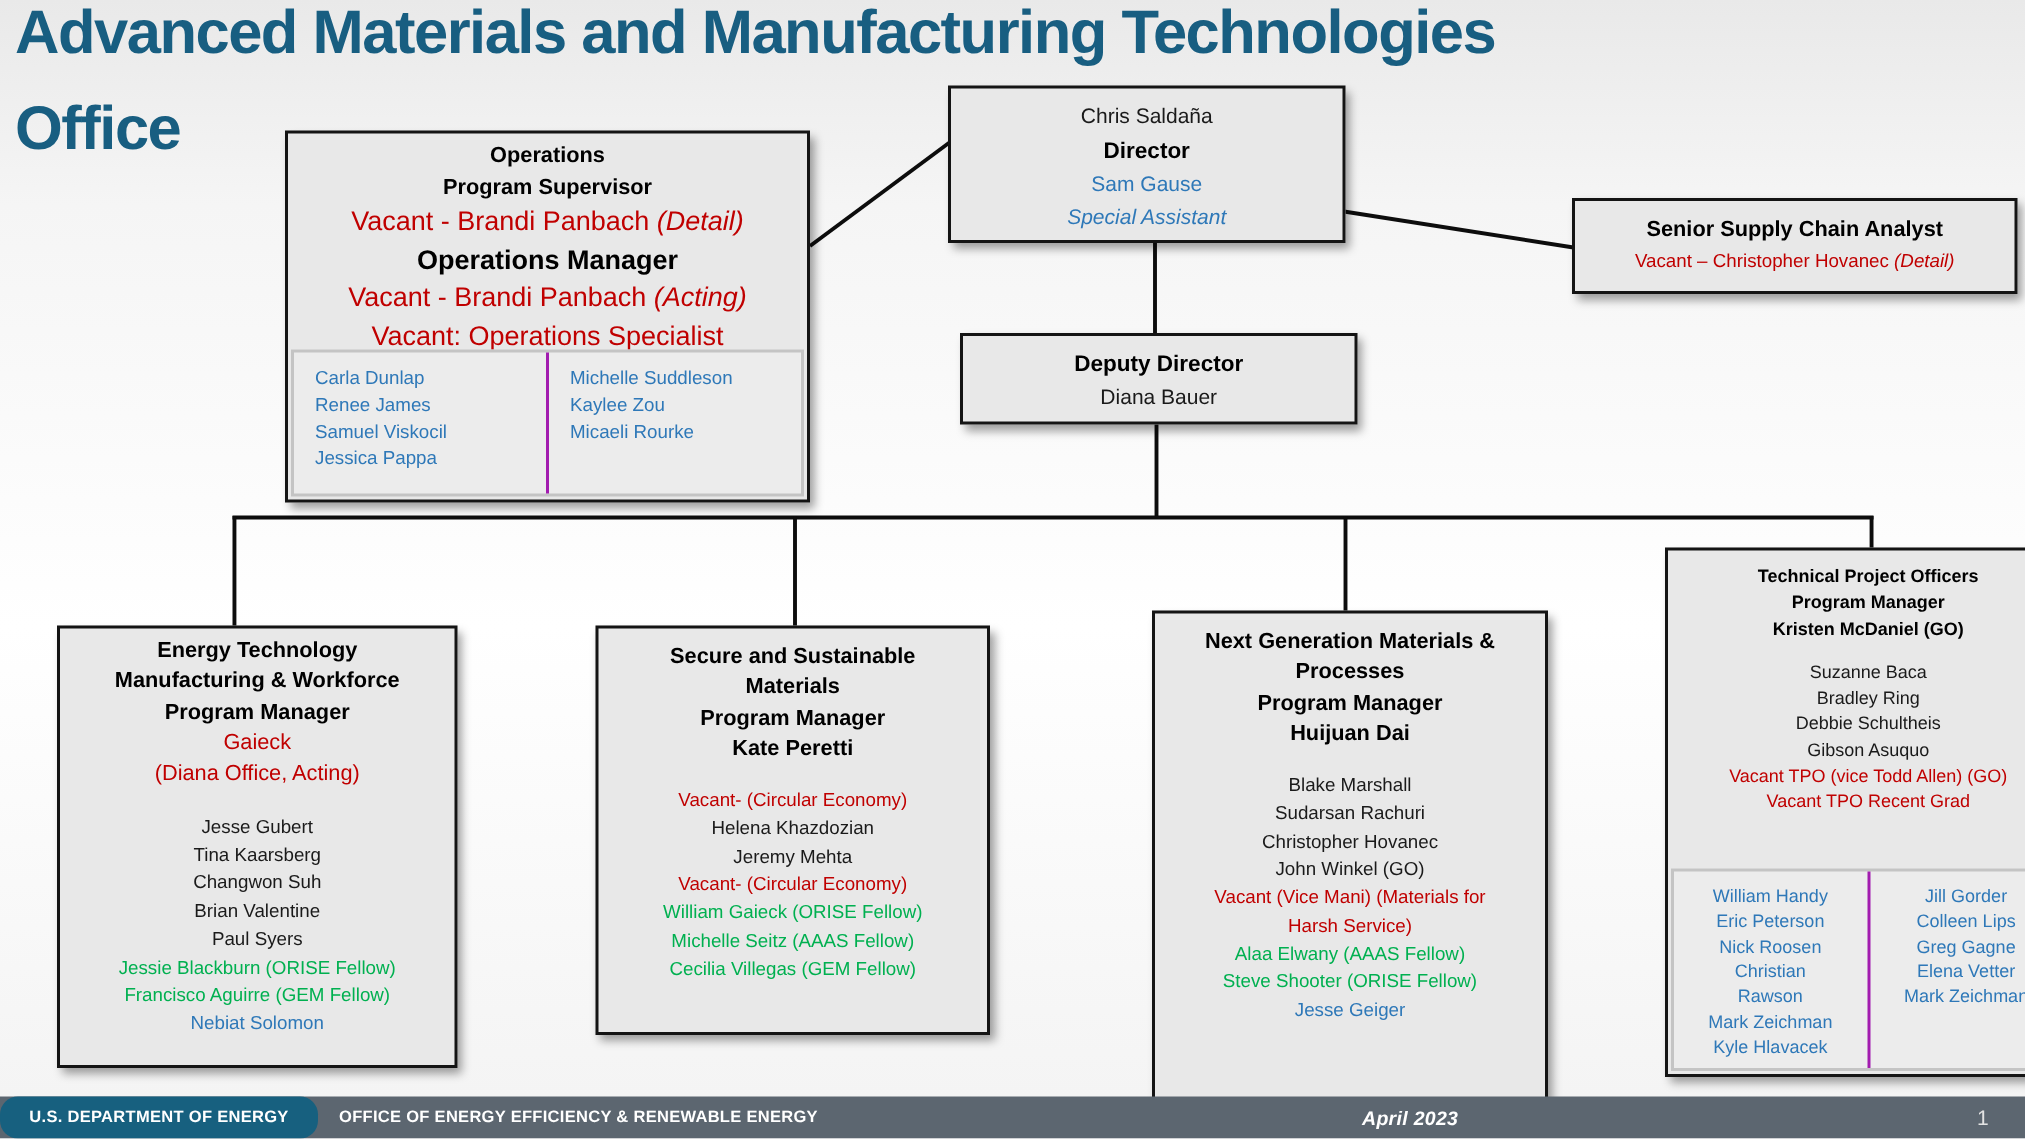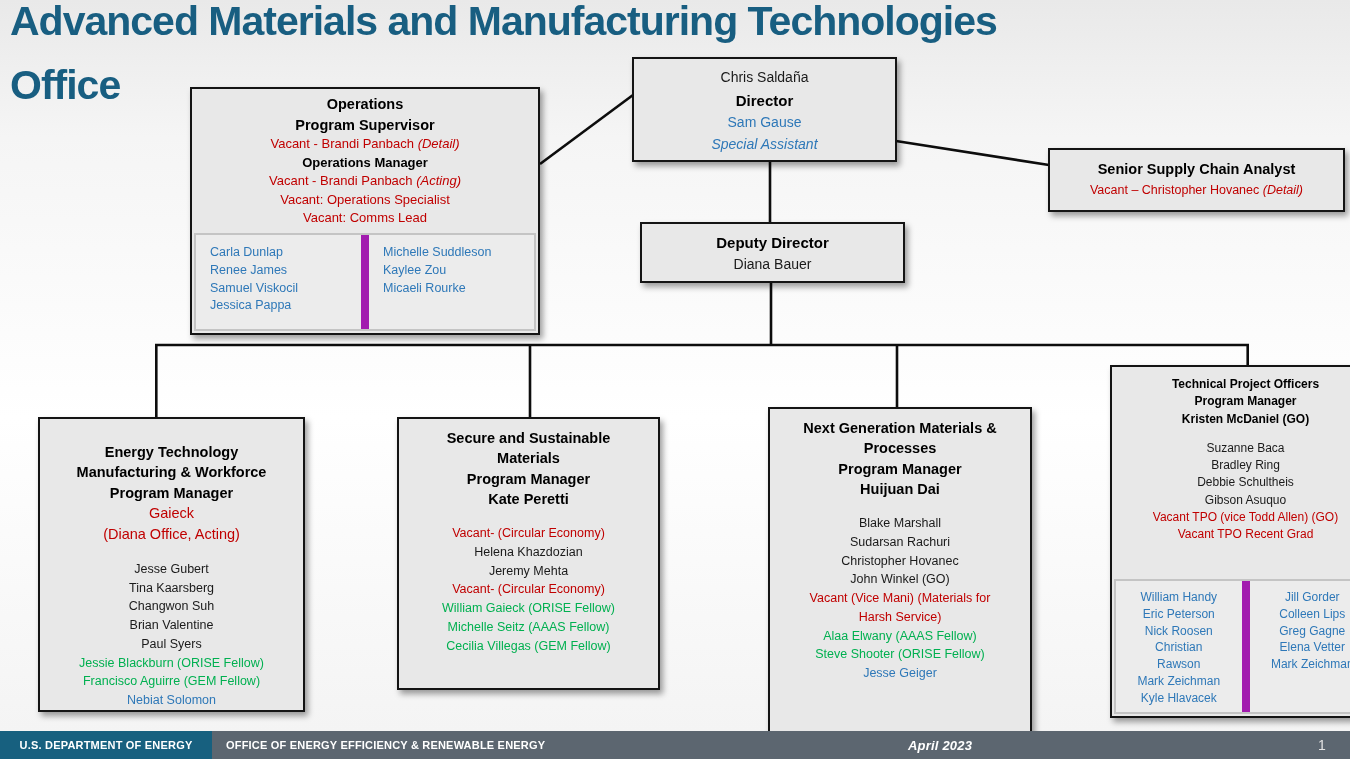--- a/index.html
+++ b/index.html
@@ -25,55 +25,55 @@
   .ln.lg{font-size:14.5px;line-height:1.45;}
   .ln.b{font-weight:700;color:#000;}
   .ln.blank{height:15px;}
   .ln em{font-style:italic;}
   .c-red{color:var(--accent_red,#C00000);}
   .c-green{color:var(--accent_green,#00B050);}
   .c-blue{color:var(--accent_blue,#2E78B8);}
   .i{font-style:italic;}
 
   #box-operations{left:190px;top:72px;width:350px;height:248px;margin-top:15px;}
-  #box-operations .ln{font-size:13px;line-height:1.42;}
+  #box-operations .ln{font-size:18px;line-height:1.42;}
   #box-operations .ln.h{font-size:14.5px;}
   #box-director{left:632px;top:57px;width:265px;height:105px;padding-top:8px;}
   #box-director .ln{font-size:14px;line-height:1.55;}
   #box-director .ln.h{font-size:15px;}
-  #box-senior{left:1048px;top:148px;width:297px;height:64px;padding-top:9px;}
+  #box-senior{left:1048px;top:132px;width:297px;height:64px;padding-top:9px;}
   #box-senior .ln{font-size:12.5px;line-height:1.5;}
   #box-senior .ln.h{font-size:14.5px;}
   #box-deputy{left:640px;top:222px;width:265px;height:61px;padding-top:7px;text-align:center;}
   #box-deputy .ln{font-size:14px;line-height:1.55;}
   #box-deputy .ln.h{font-size:15px;}
-  #box-energy{left:38px;top:417px;width:267px;height:295px;padding-top:23px;}
+  #box-energy{left:38px;top:417px;width:267px;height:295px;padding-top:5px;}
   #box-secure{left:397px;top:417px;width:263px;height:273px;padding-top:9px;}
   #box-nextgen{left:768px;top:407px;width:264px;height:327px;padding-top:9px;}
   #box-tpo{left:1110px;top:365px;width:271px;height:353px;padding-top:9px;}
   #box-tpo .ln{font-size:12px;line-height:1.44;}
   #box-tpo .ln.blank{height:12px;}
 
   
   .roster{position:absolute;background:#ececec;border:2px solid #c4c4c4;display:flex;
           text-align:left;z-index:3;}
   .roster-col{flex:1;padding:9px 4px 4px 14px;color:var(--accent_blue,#2E78B8);
               font-size:12.5px;line-height:1.42;}
-  .roster-col:first-child{border-right:8px solid #a21caf;}
+  .roster-col:first-child{border-right:2px solid #a21caf;}
   #box-operations .roster{left:2px;right:2px;bottom:2px;top:144px;}
   #box-tpo .roster{left:2px;right:2px;bottom:2px;top:212px;}
   #box-tpo .roster-col{text-align:center;padding:8px 2px 4px 2px;font-size:12px;line-height:1.4;}
   .rn{white-space:nowrap;}
 
   
   #footer{position:absolute;left:0;bottom:0;width:100%;height:28px;
           background:var(--footer_gray,#5C6670);z-index:4;display:flex;align-items:center;}
   #footer-agency{position:absolute;left:0;top:0;width:212px;height:100%;
                  background:var(--footer_teal,#17607F);display:flex;align-items:center;
-                 justify-content:center;}
+                 justify-content:center;border-radius:12px;}
   .footer-text{color:#fff;font-weight:700;font-size:11px;letter-spacing:.2px;white-space:nowrap;}
   #footer-office{position:absolute;left:226px;}
   #footer-date{position:absolute;left:908px;font-style:italic;font-size:13px;}
   #footer-page{position:absolute;right:24px;color:#e3e3e3;font-size:14px;font-weight:400;}
 </style>
 </head>
 <body>
 
 <div id="page">
 

